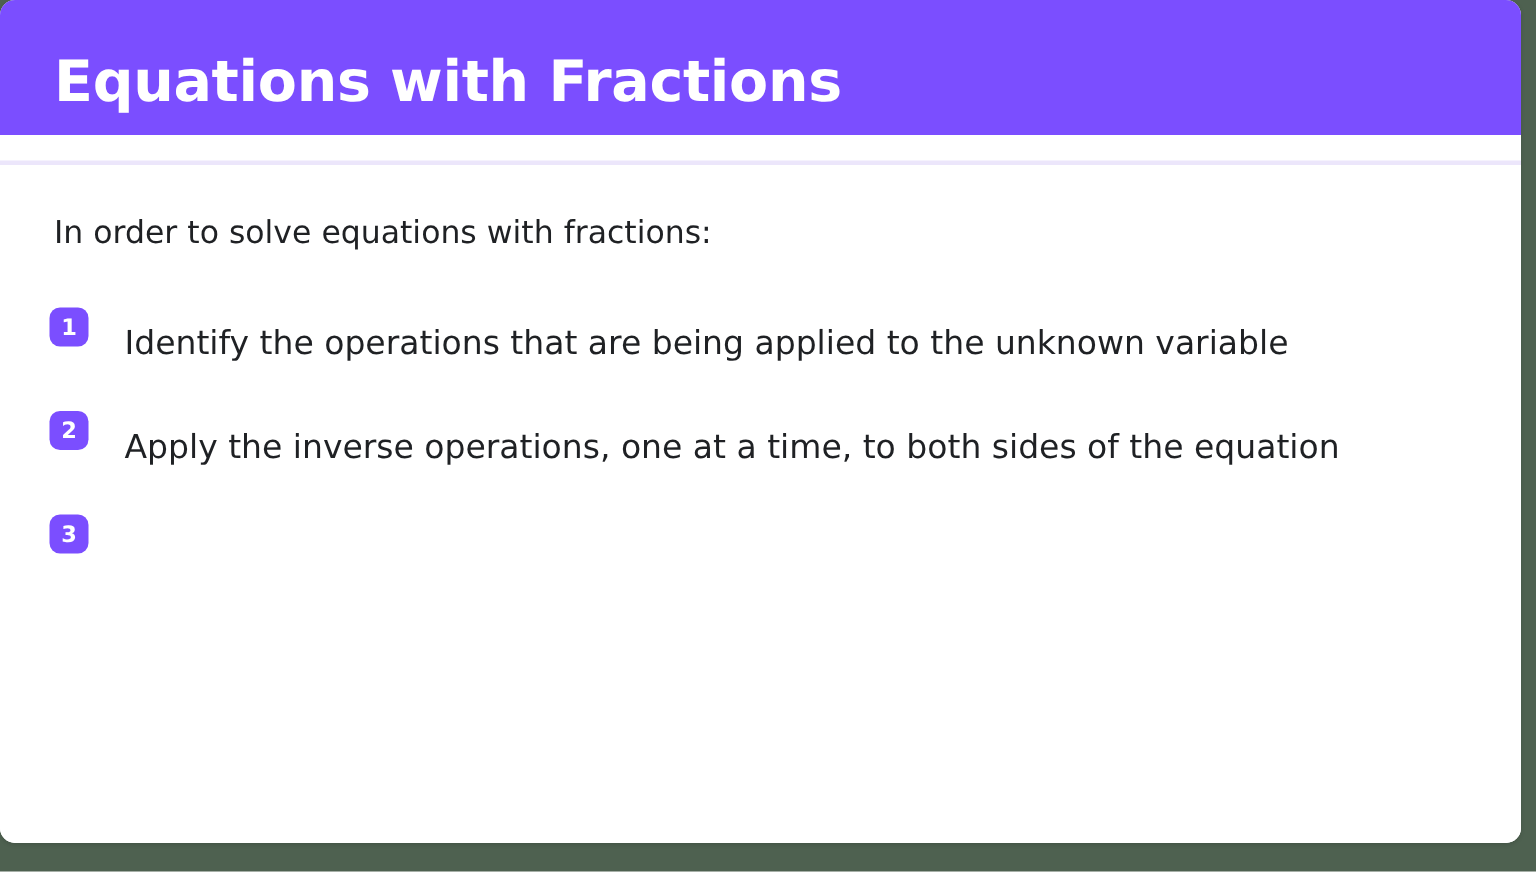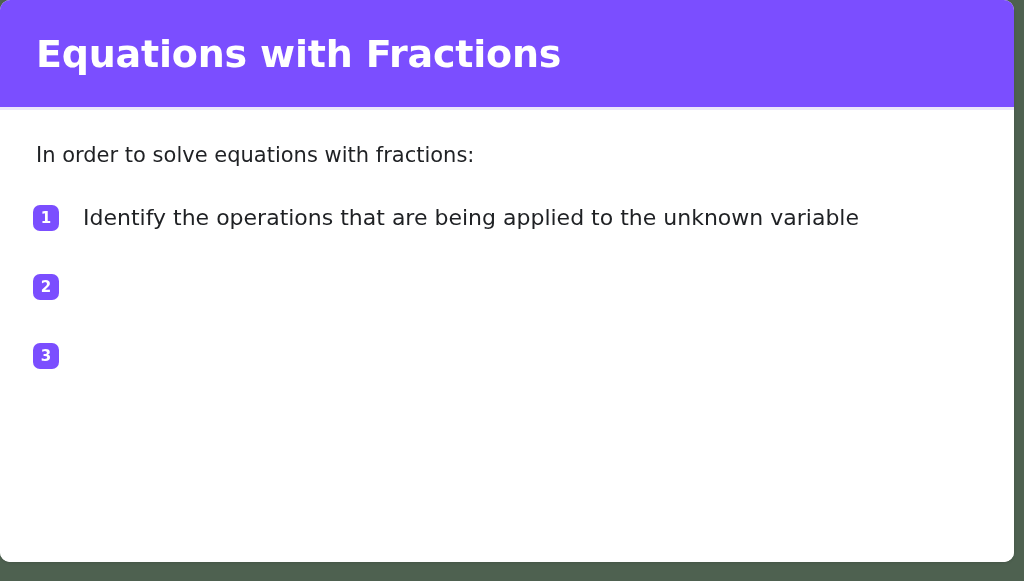--- a/index.html
+++ b/index.html
@@ -29,21 +29,21 @@
     border-radius: 10px;
     overflow: hidden;
     box-shadow: 0 1px 3px rgba(0,0,0,0.12);
   }
   
   .card-header {
     position: absolute;
     left: 0;
     top: 0;
     width: 1014px;
-    height: 107px;
+    height: 90px;
     background: #7c4dff;
     background: #7b4eff;
   }
   .card-header .title {
     position: absolute;
     left: 36px;
     top: 28px;
     color: #ffffff;
     font-size: 38px;
     font-weight: bold;
@@ -98,21 +98,21 @@
     background: #7b4eff;
     color: #ffffff;
     font-size: 15px;
     font-weight: bold;
     line-height: 26px;
     text-align: center;
   }
   .step-text {
     position: absolute;
     left: 50px;
-    top: 0;
+    top: 12px;
     font-size: 22px;
     color: #1f2124;
     line-height: 40px;
     white-space: nowrap;
   }
 </style>
 </head>
 <body>
 
 <div id="stage">
@@ -130,20 +130,21 @@
 
       <div class="steps">
 
         <div class="step">
           <div class="step-badge">1</div>
           <div class="step-text">Identify the operations that are being applied to the unknown variable</div>
         </div>
 
         <div class="step">
           <div class="step-badge">2</div>
+          <div class="step-text">Apply the inverse operations, one at a time, to both sides of the equation</div>
         </div>
 
         <div class="step">
           <div class="step-badge">3</div>
         </div>
 
       </div>
 
     </div>
   </div>

